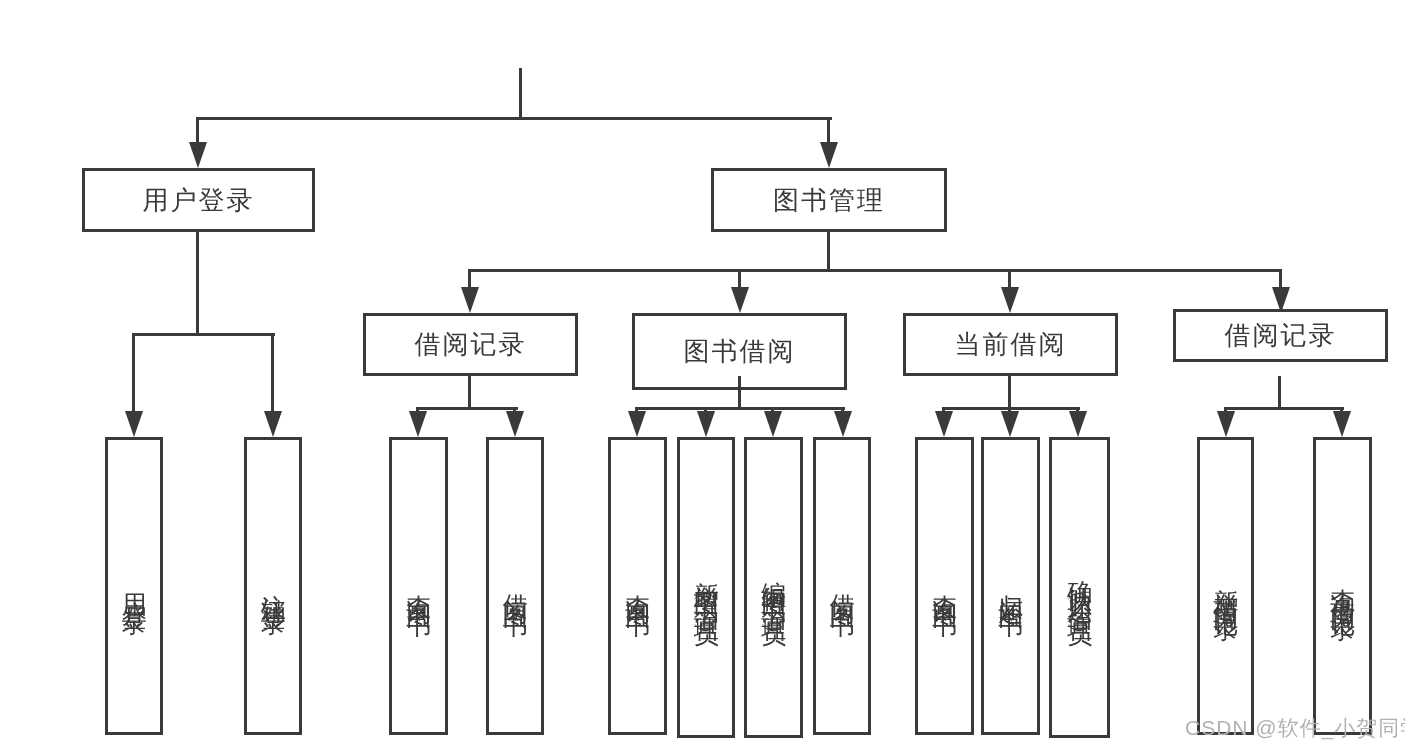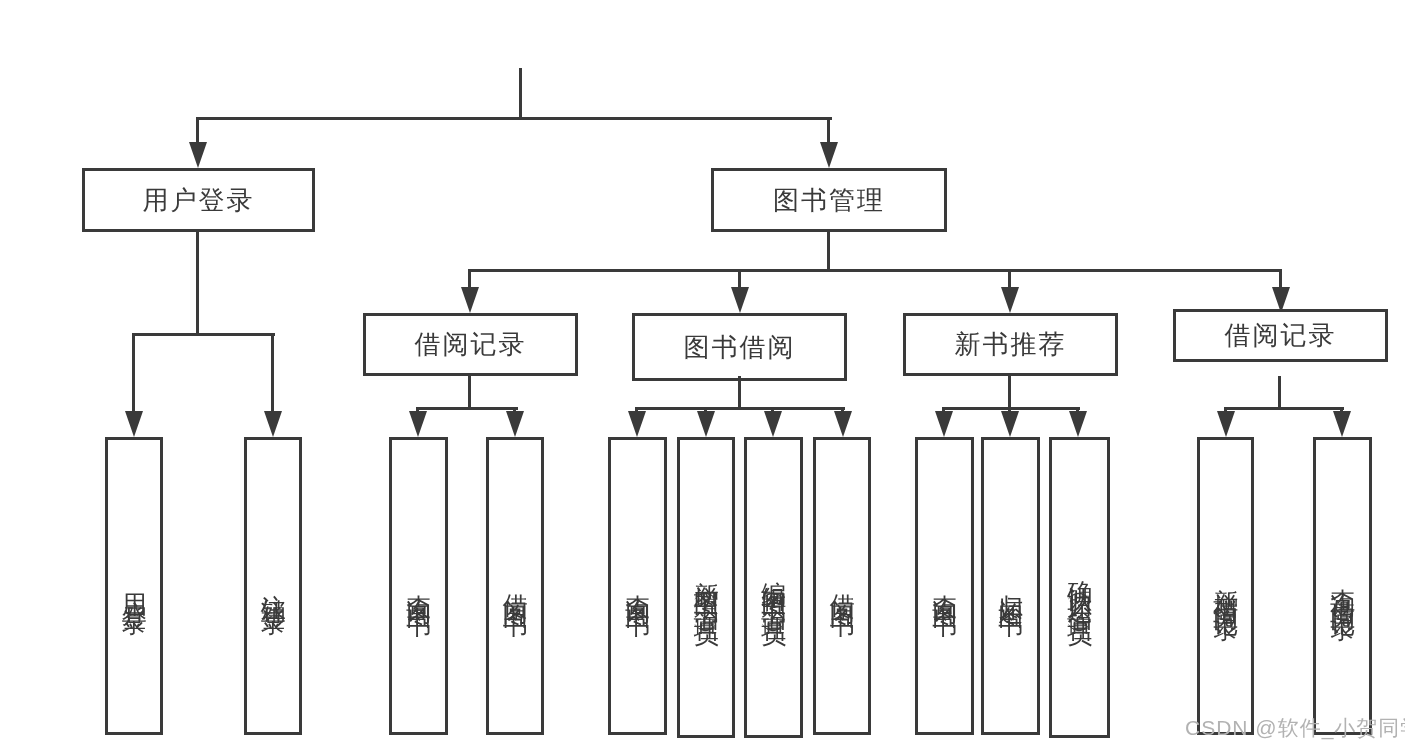--- a/index.html
+++ b/index.html
@@ -67,25 +67,25 @@
   <div class="vline" style="left:738px; top:269px; height:22px;"></div>
   <div class="arrow-head" style="left:731px; top:287px;"></div>
   <div class="vline" style="left:1008px; top:269px; height:22px;"></div>
   <div class="arrow-head" style="left:1001px; top:287px;"></div>
   <div class="vline" style="left:1279px; top:269px; height:22px;"></div>
   <div class="arrow-head" style="left:1272px; top:287px;"></div>
 
   <div class="box" style="left:363px; top:313px; width:215px; height:63px;">
     <span class="h-label">借阅记录</span>
   </div>
-  <div class="box" style="left:632px; top:313px; width:215px; height:68px;">
+  <div class="box" style="left:632px; top:313px; width:215px; height:77px;">
     <span class="h-label">图书借阅</span>
   </div>
   <div class="box" style="left:903px; top:313px; width:215px; height:63px;">
-    <span class="h-label">新书推荐</span>
+    <span class="h-label">当前借阅</span>
   </div>
   <div class="box" style="left:1173px; top:309px; width:215px; height:53px;">
     <span class="h-label">借阅记录</span>
   </div>
 
   <div class="vline" style="left:468px; top:376px; height:34px;"></div>
   <div class="hline" style="left:416px; top:407px; width:102px;"></div>
   <div class="vline" style="left:416px; top:407px; height:6px;"></div>
   <div class="arrow-head" style="left:409px; top:411px;"></div>
   <div class="vline" style="left:513px; top:407px; height:6px;"></div>

